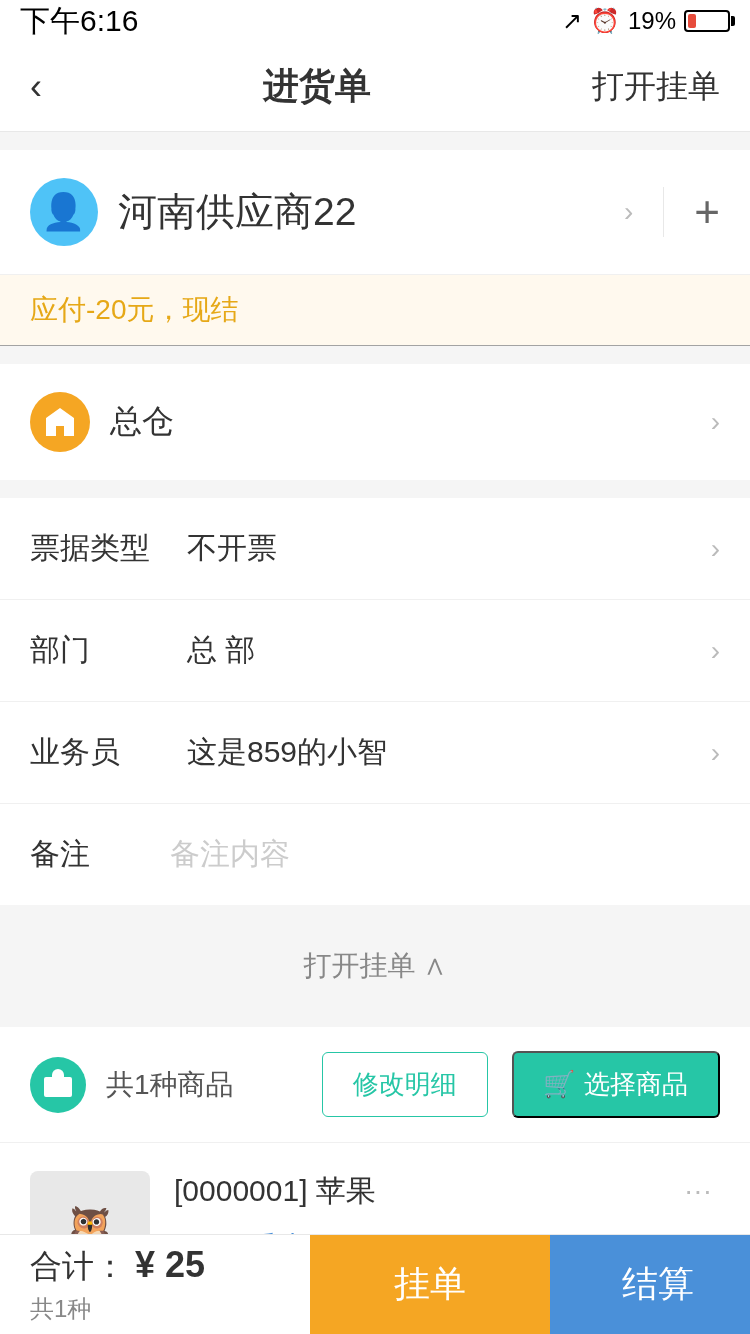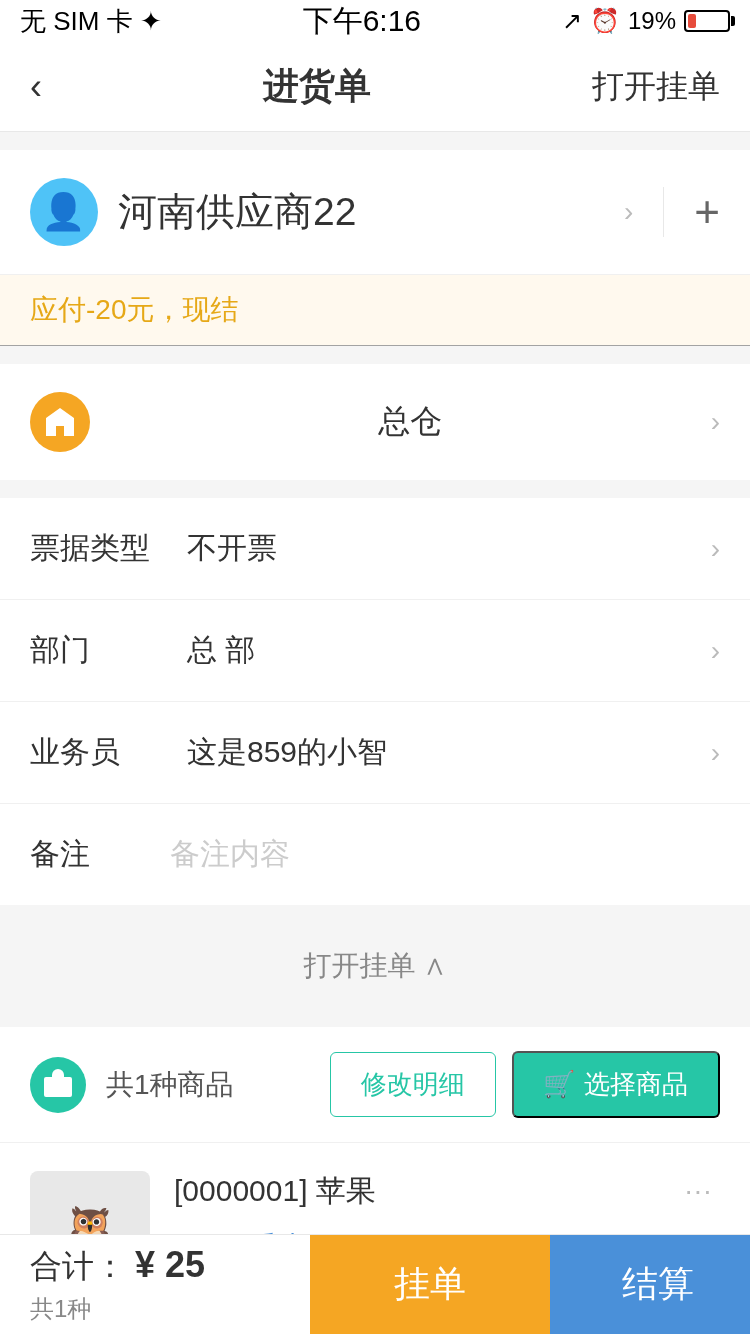--- a/index.html
+++ b/index.html
@@ -79,21 +79,20 @@
 
     
     .warehouse-section {
       background: #fff;
       margin-top: 18px;
     }
     .warehouse-row {
       display: flex;
       align-items: center;
       padding: 28px 30px;
-      text-align: center;
     }
     .warehouse-icon {
       width: 60px; height: 60px; border-radius: 50%; background: #f5a623;
       display: flex; align-items: center; justify-content: center;
       margin-right: 20px; flex-shrink: 0;
     }
     .warehouse-name { flex: 1; font-size: 32px; color: #333; }
     .row-arrow { color: #bbb; font-size: 28px; }
 
     
@@ -155,21 +154,21 @@
       margin-right: 20px; flex-shrink: 0;
     }
     .product-count { flex: 1; font-size: 28px; color: #555; }
     .btn-modify {
       border: 1px solid #26c6a6;
       color: #26c6a6;
       background: #fff;
       padding: 14px 30px;
       border-radius: 6px;
       font-size: 26px;
-      margin-right: 16px;
+      margin-right: 24px;
       cursor: pointer;
     }
     .btn-select {
       background: #26c6a6;
       color: #fff;
       padding: 14px 30px;
       border-radius: 6px;
       font-size: 26px;
       cursor: pointer;
       display: flex;
@@ -236,23 +235,20 @@
       display: flex; align-items: center; justify-content: center; padding-left: 16px;
     }
 
     
     .bottom-spacer { height: 120px; }
   </style>
 </head>
 <body>
 
 <div class="status-bar">
-  <div class="status-left">
-    <span>无 SIM 卡 ✦</span>
-  </div>
   <div class="status-center">下午6:16</div>
   <div class="status-right">
     <span>↗</span>
     <span>⏰</span>
     <span>19%</span>
     <span class="battery">
       <span class="battery-fill"></span>
     </span>
   </div>
 </div>

